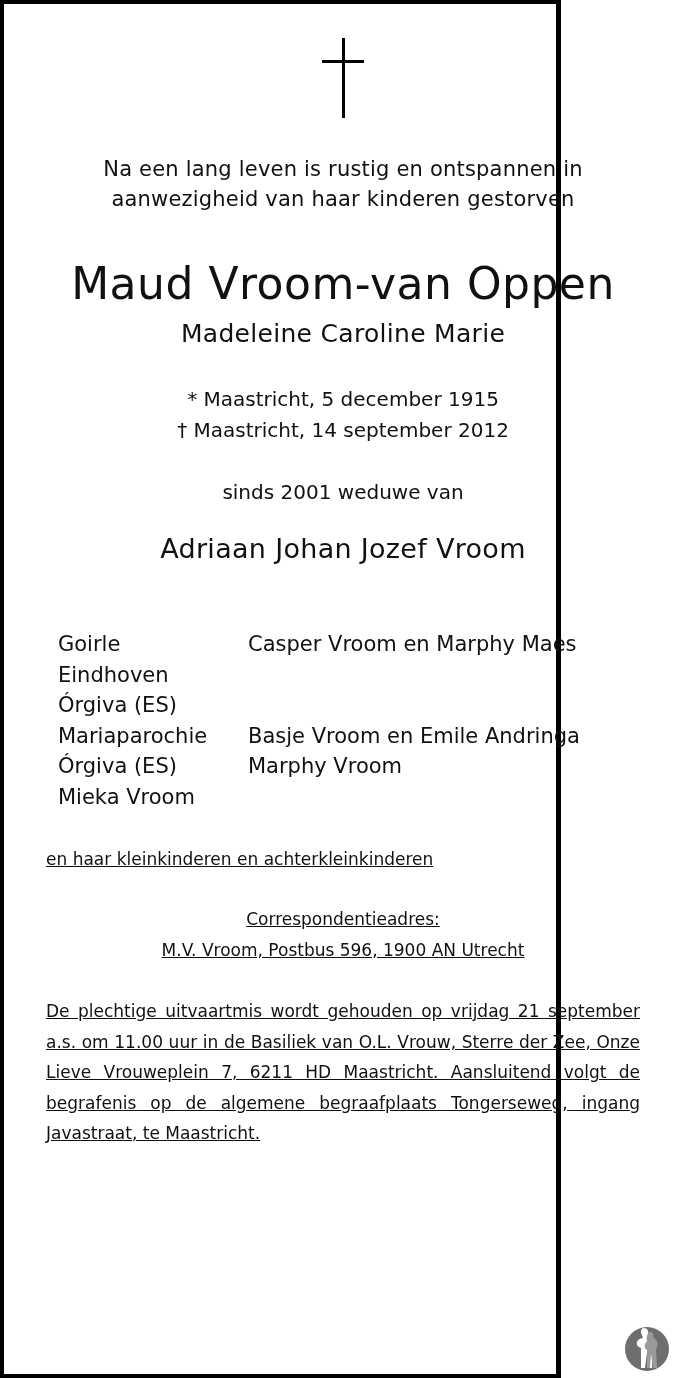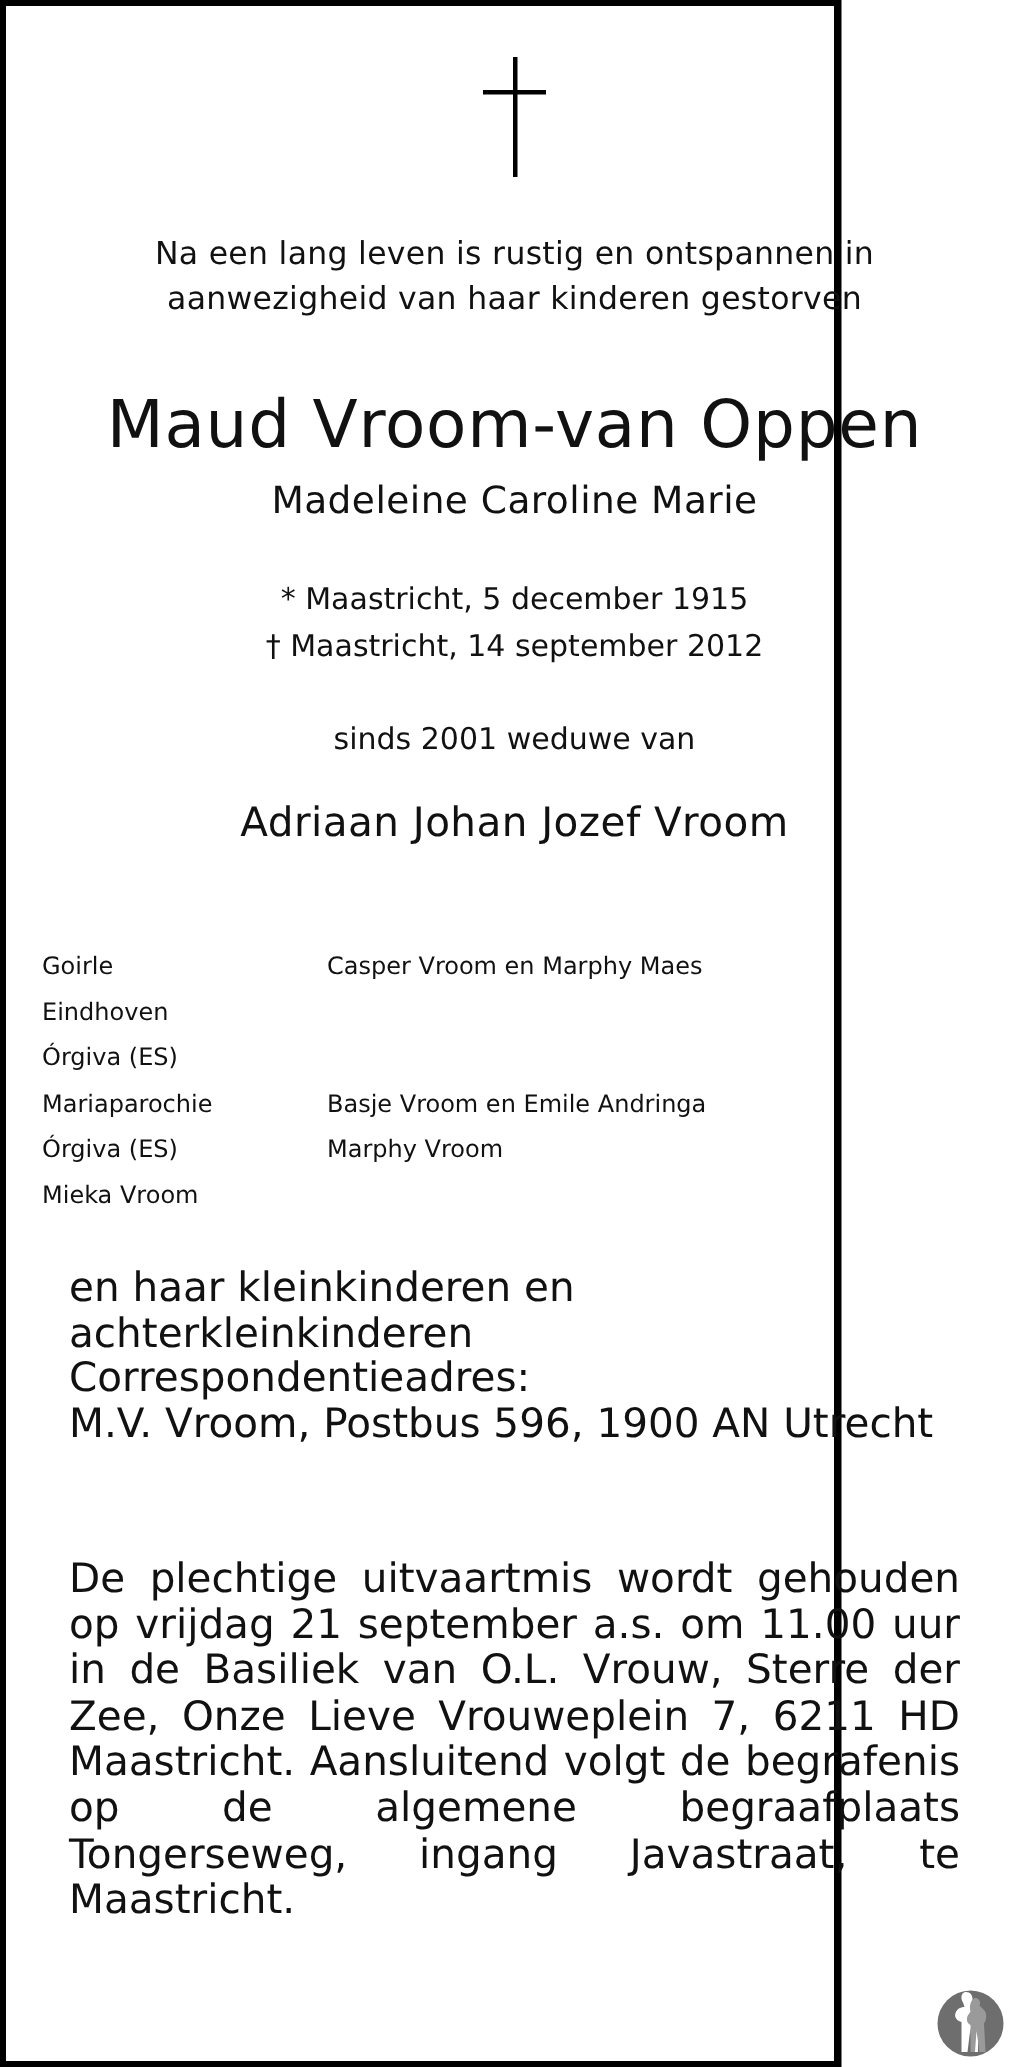--- a/index.html
+++ b/index.html
@@ -17,27 +17,27 @@
     .cross { position: absolute; left: 318px; top: 34px; width: 42px; height: 80px; }
     .cross .v { position: absolute; left: 20px; top: 0; width: 3px; height: 80px; background: #000; }
     .cross .h { position: absolute; left: 0; top: 22px; width: 42px; height: 3px; background: #000; }
     .center { position: absolute; left: 0; width: 678px; text-align: center; }
     .intro { top: 150px; font-size: 21px; line-height: 30px; letter-spacing: 0.2px; }
     .title { top: 252px; font-size: 44px; line-height: 56px; letter-spacing: 0.5px; }
     .subtitle { top: 312px; font-size: 25px; line-height: 36px; letter-spacing: 0.3px; }
     .dates { top: 380px; font-size: 20px; line-height: 31px; }
     .widow { top: 473px; font-size: 20px; line-height: 30px; }
     .husband { top: 525px; font-size: 27px; line-height: 40px; letter-spacing: 0.3px; }
-    .family { position: absolute; left: 24px; top: 625px; font-size: 16px; line-height: 30.6px; }
+    .family { position: absolute; left: 54px; top: 625px; font-size: 21px; line-height: 30.6px; }
     .family .row { display: flex; white-space: nowrap; }
     .family .place { width: 190px; }
-    .block { position: absolute; left: 42px; width: 594px; font-size: 27px; line-height: 30.6px; }
+    .block { position: absolute; left: 42px; width: 594px; font-size: 17px; line-height: 30.6px; text-decoration: underline; }
     .grand { top: 840px; }
-    .corr { top: 900px; }
-    .funeral { top: 992px; text-align: justify; margin-top: 42px; }
+    .corr { top: 900px; text-align: center; }
+    .funeral { top: 992px; text-align: justify; }
     .thanks { top: 1206px; text-align: justify; }
     .logo { position: absolute; left: 618px; top: 1318px; width: 50px; height: 50px; }
   </style>
 </head>
 <body>
 
 <div class="card">
 
   <div class="cross">
     <div class="v"></div>

